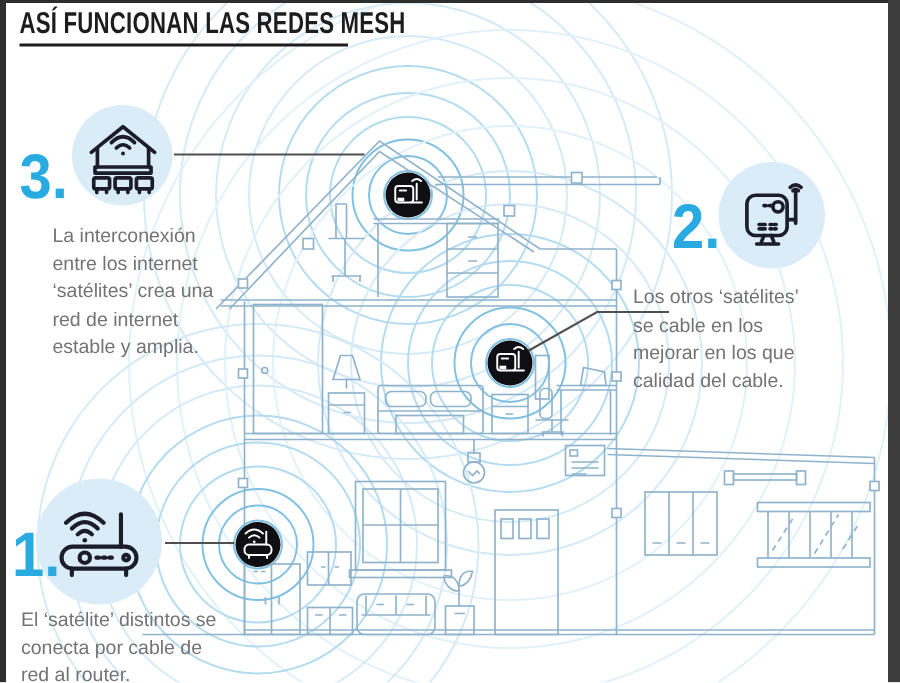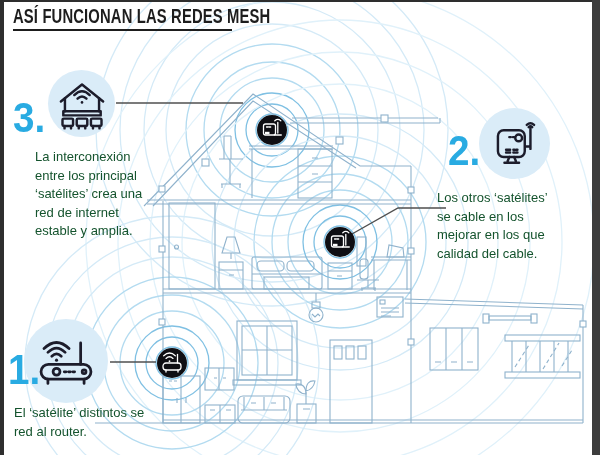--- a/index.html
+++ b/index.html
@@ -22,29 +22,29 @@
   .illustration{position:absolute;left:0;top:0;z-index:1;}
 
   .num{
     position:absolute;z-index:3;color:#29abe2;font-weight:bold;font-size:42px;line-height:1;
     transform:scaleX(.92);transform-origin:0 0;
   }
   .icon-circle{
     position:absolute;z-index:2;border-radius:50%;background:#daecf8;
     display:flex;align-items:center;justify-content:center;
   }
-  .callout-text{position:absolute;z-index:3;color:#14532d;font-size:13px;line-height:18.5px;white-space:nowrap;}
+  .callout-text{position:absolute;z-index:3;color:#737373;font-size:13px;line-height:18.5px;white-space:nowrap;}
 
   .c3-num{left:13px;top:97px;}
   .c3-circle{left:48px;top:70px;width:67px;height:67px;}
   .c3-text{left:35px;top:148px;}
 
   .c2-num{left:448px;top:130px;}
   .c2-circle{left:479px;top:108px;width:71px;height:71px;}
-  .c2-text{left:437px;top:189px;}
+  .c2-text{left:422px;top:189px;}
 
   .c1-num{left:8px;top:349px;}
   .c1-circle{left:24px;top:319px;width:84px;height:84px;}
   .c1-text{left:14px;top:404px;}
 </style>
 </head>
 <body>
 
 <div class="stage">
 
@@ -260,21 +260,21 @@
         <path d="M10.5 59v3M18.5 59v3"></path>
         <rect x="25.5" y="50" width="13" height="9" rx="1.5"></rect>
         <path d="M28 59v3M36 59v3"></path>
         <rect x="43" y="50" width="13" height="9" rx="1.5"></rect>
         <path d="M45.5 59v3M53.5 59v3"></path>
       </g>
     </svg>
   </div>
   <div class="callout-text c3-text">
     <div>La interconexión</div>
-    <div>entre los principal</div>
+    <div>entre los internet</div>
     <div>‘satélites’ crea una</div>
     <div>red de internet</div>
     <div>estable y amplia.</div>
   </div>
 
   <div class="num c2-num">2.</div>
   <div class="icon-circle c2-circle">
     <svg width="52" height="52" viewBox="0 0 64 64">
       <g stroke="#1c1c2b" stroke-width="3" fill="none" stroke-linecap="round" stroke-linejoin="round">
         <rect x="11" y="15" width="33" height="33" rx="7"></rect>
@@ -307,19 +307,20 @@
         <rect x="7" y="34" width="58" height="17" rx="8.5"></rect>
         <circle cx="25" cy="42.5" r="4"></circle>
         <path d="M34 42.5h2M39 42.5h2M44 42.5h2"></path>
         <circle cx="57" cy="42.5" r="2.2"></circle>
         <path d="M15 51v5M57 51v5"></path>
       </g>
     </svg>
   </div>
   <div class="callout-text c1-text">
     <div>El ‘satélite’ distintos se</div>
+    <div>conecta por cable de</div>
     <div>red al router.</div>
   </div>
 
   <div class="frame frame-left"></div>
   <div class="frame frame-top"></div>
   <div class="frame frame-right"></div>
 </div>
 
 </body></html>

